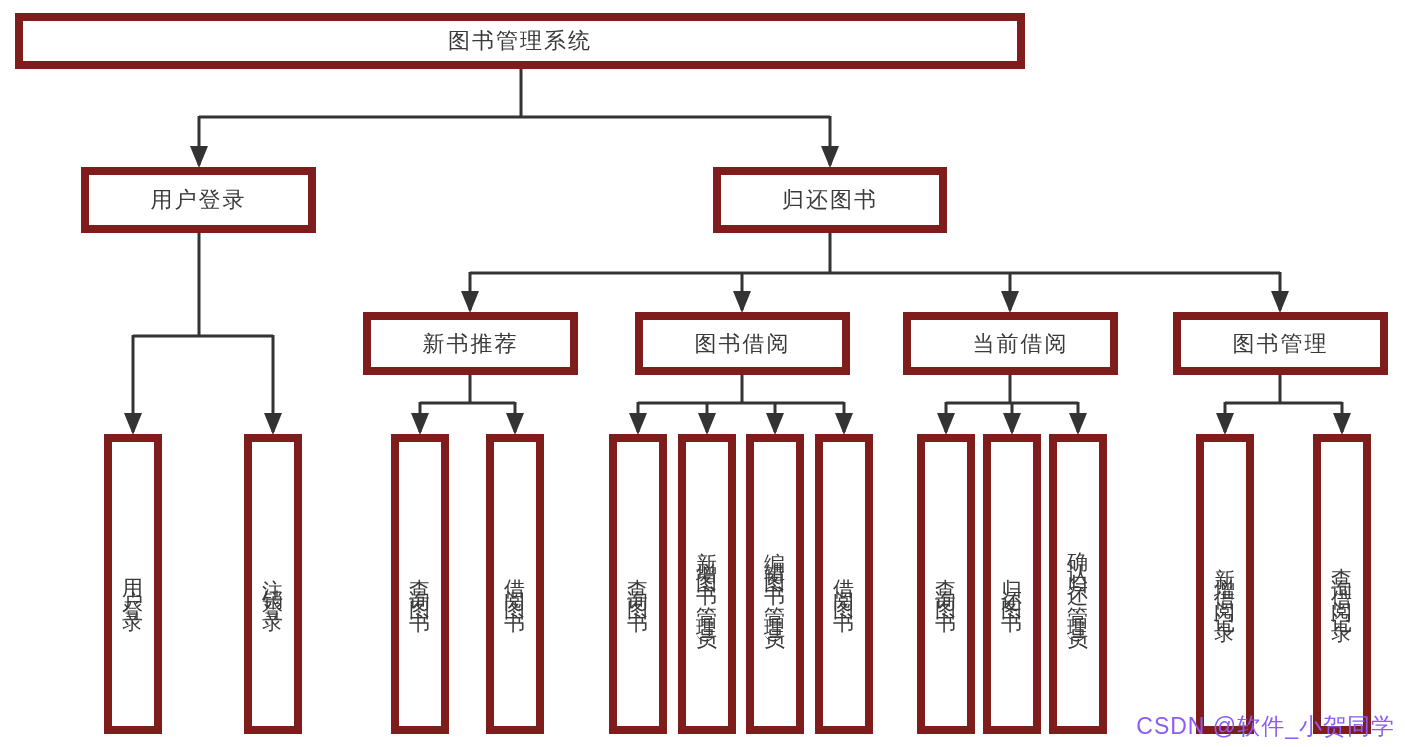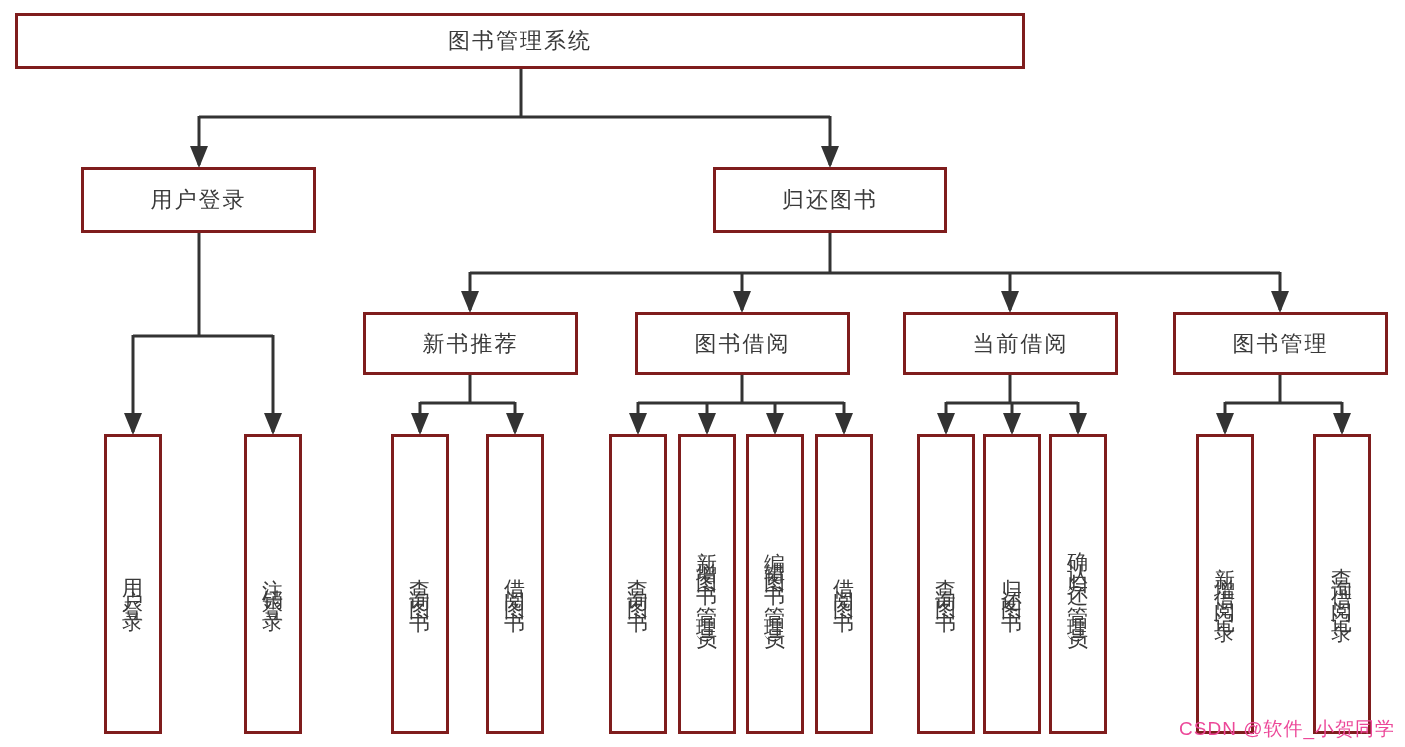--- a/index.html
+++ b/index.html
@@ -13,21 +13,21 @@
   }
   .connectors {
     position: absolute;
     left: 0; top: 0;
     width: 1405px; height: 747px;
     z-index: 1;
   }
   .node {
     position: absolute;
     box-sizing: border-box;
-    border: 3px solid #7f1d1d;
+    border: 8px solid #7f1d1d;
     background: #ffffff;
     display: flex;
     align-items: center;
     justify-content: center;
     color: #3a3a3a;
     z-index: 2;
     text-align: center;
   }
   .h { font-size: 22px; letter-spacing: 2px; }
   .v {
@@ -35,23 +35,23 @@
     text-orientation: mixed;
     font-size: 21px;
     line-height: 1;
     letter-spacing: 11px;
     padding-bottom: 0;
   }
   .watermark {
     position: absolute;
     right: 10px;
     bottom: 5px;
-    font-size: 19px;
+    font-size: 23px;
     letter-spacing: 1px;
-    color: #ec4899;
+    color: #8b5cf6;
     z-index: 3;
     white-space: nowrap;
   }
 </style>
 </head>
 <body>
 
 <div class="canvas">
 
   <svg class="connectors" viewBox="0 0 1405 747" xmlns="http://www.w3.org/2000/svg">

